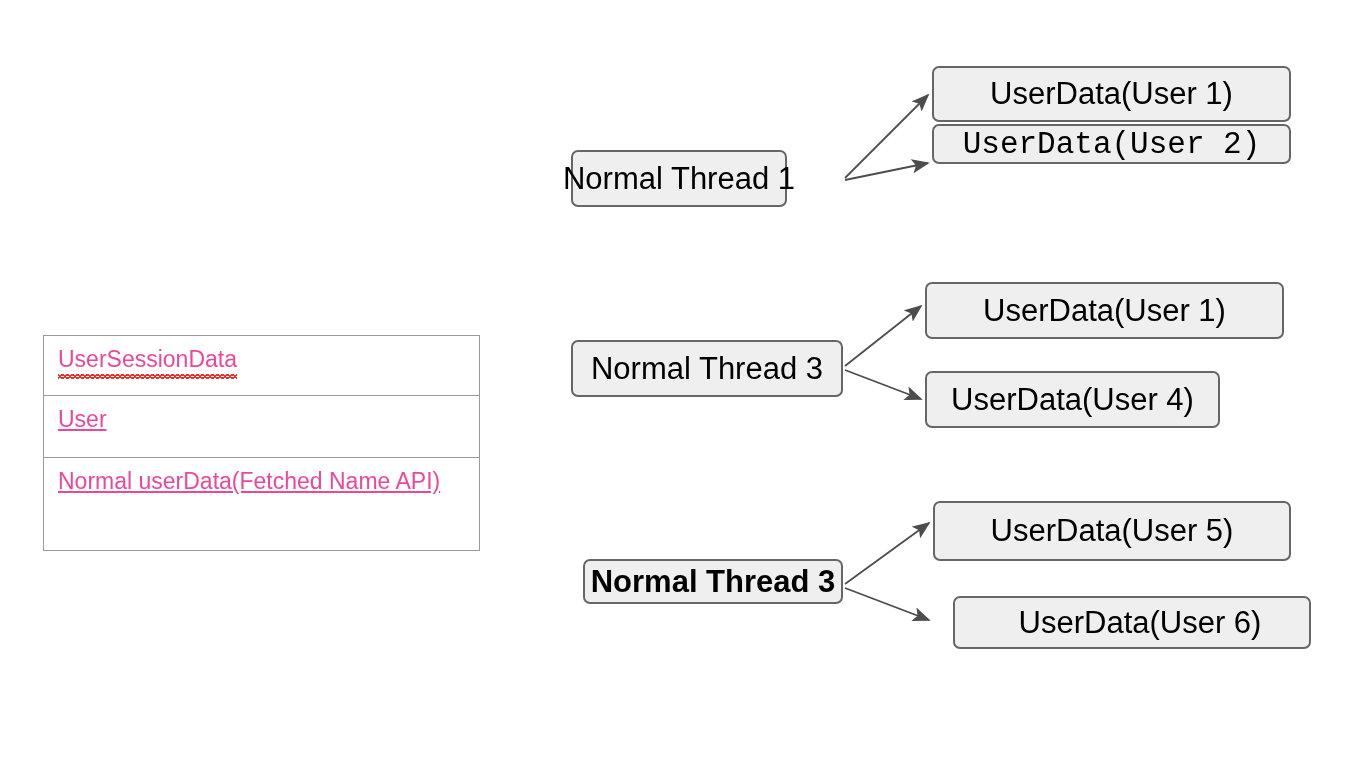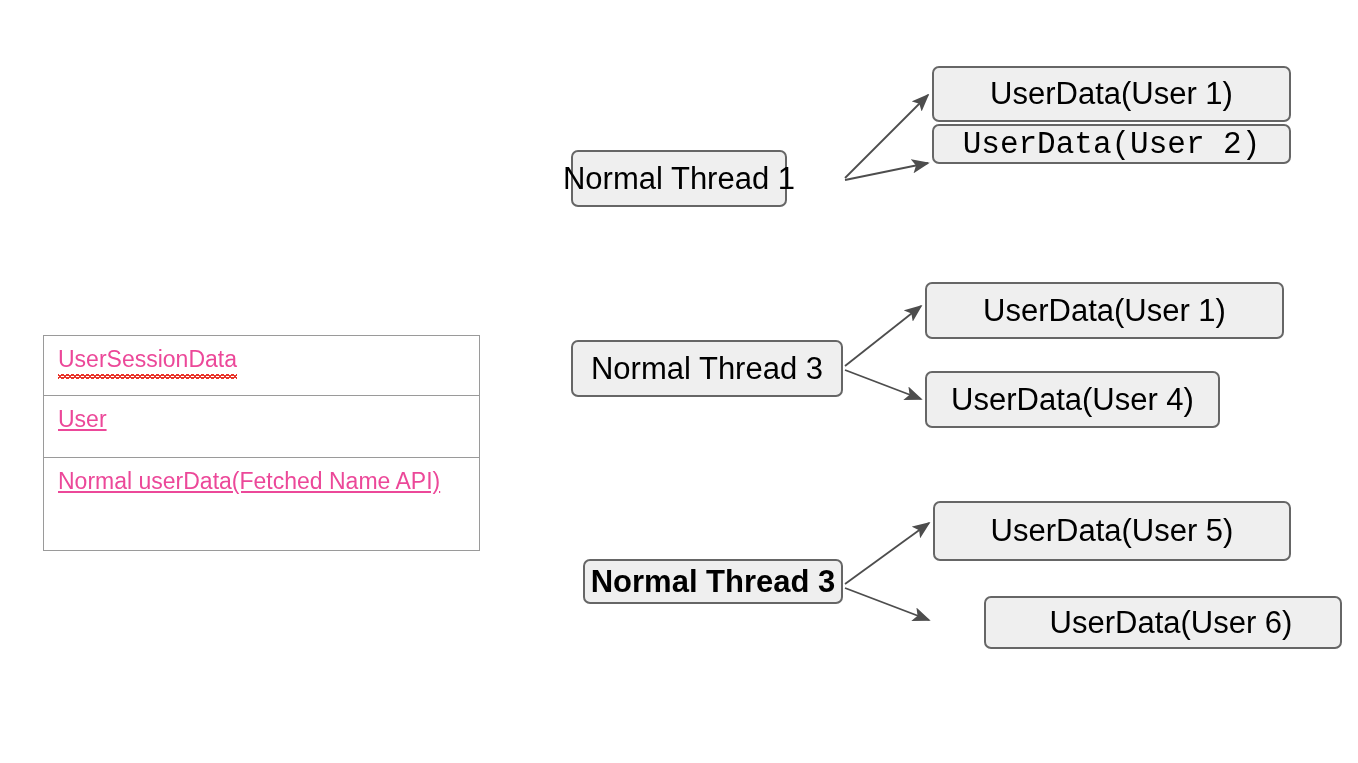--- a/index.html
+++ b/index.html
@@ -156,17 +156,17 @@
   <div class="node" style="left:925px; top:371px; width:295px; height:57px;">
     <span>UserData(User 4)</span>
   </div>
 
   <div class="node" style="left:583px; top:559px; width:260px; height:45px;font-weight:bold;">
     <span>Normal Thread 3</span>
   </div>
   <div class="node" style="left:933px; top:501px; width:358px; height:60px;">
     <span>UserData(User 5)</span>
   </div>
-  <div class="node" style="left:984px; top:596px; width:358px; height:53px;padding-left:16px;">
+  <div class="node" style="left:953px; top:596px; width:358px; height:53px;padding-left:16px;">
     <span>UserData(User 6)</span>
   </div>
 
 </div>
 
 </body></html>

